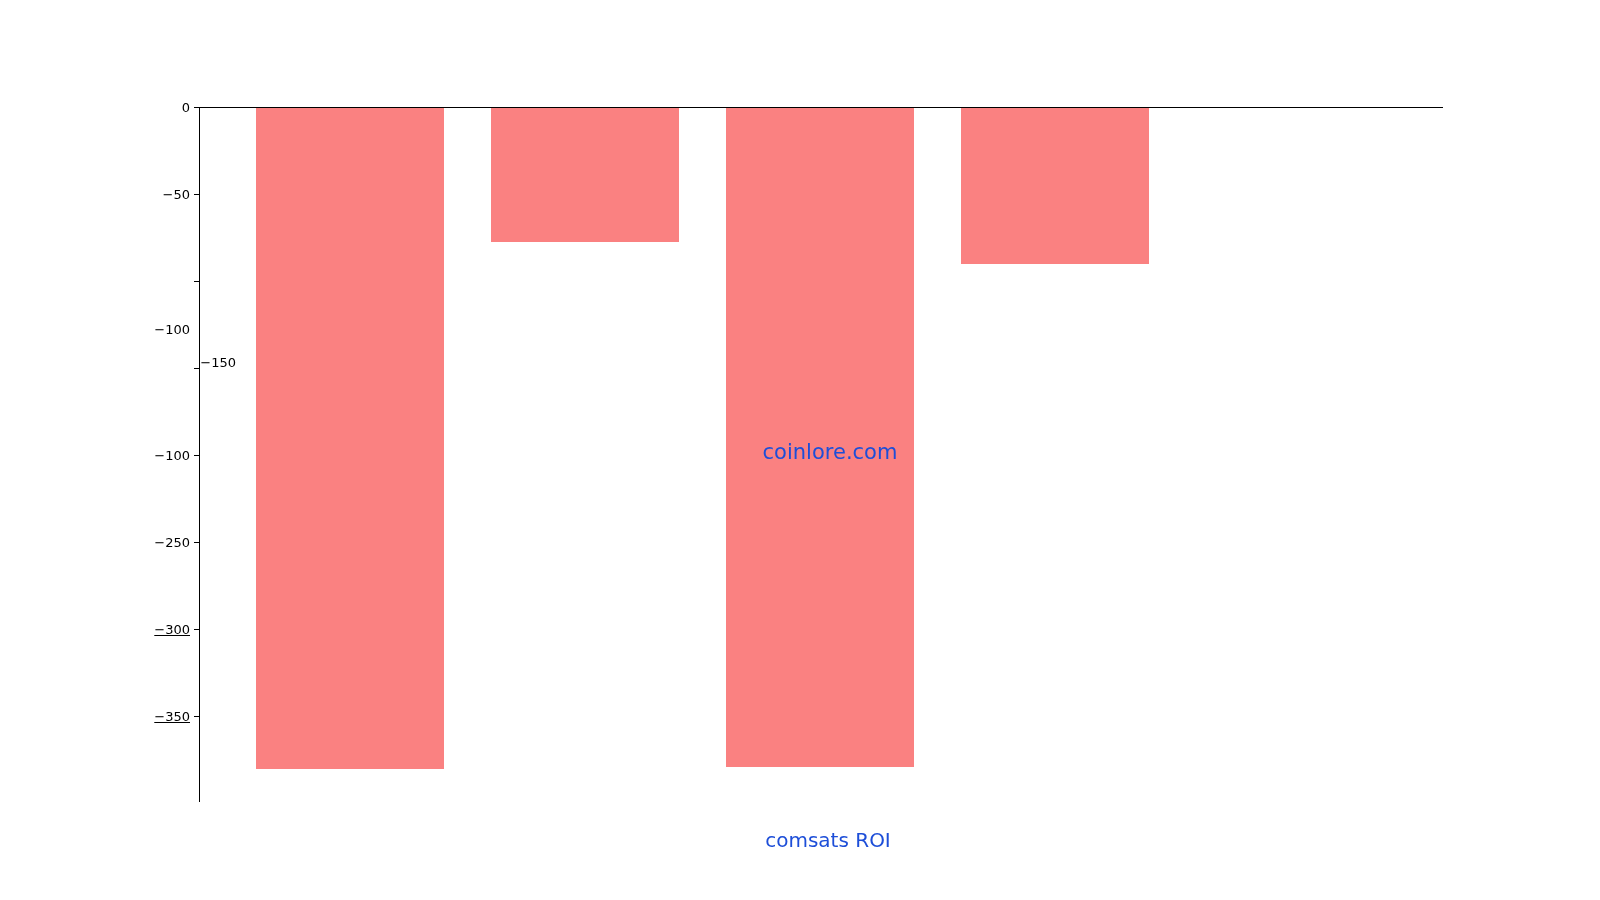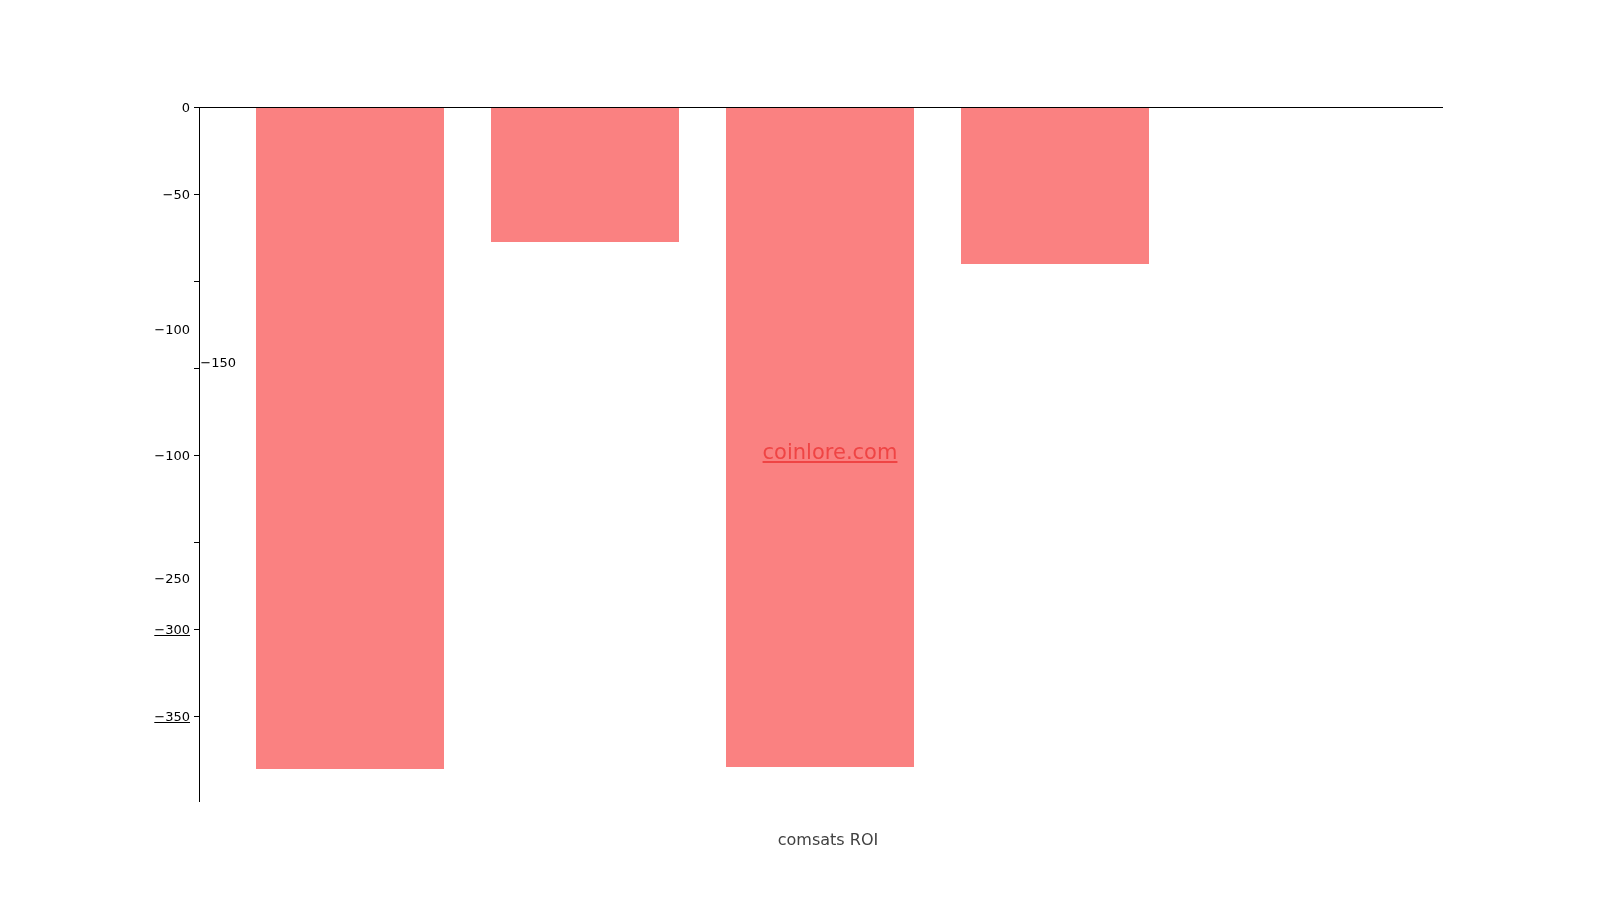--- a/index.html
+++ b/index.html
@@ -65,23 +65,23 @@
     font-size: 21px;
     line-height: 25px;
     z-index: 6;
   }
   .x-axis-label {
     position: absolute;
     left: 628px;
     width: 400px;
     top: 831px;
     text-align: center;
-    font-size: 16px;
+    font-size: 20px;
     line-height: 18px;
-    color: #404040;
+    color: #1d4ed8;
   }
 </style>
 </head>
 <body>
 
 <div class="figure">
   <div class="zero-line"></div>
   <div class="y-axis-line"></div>
 
   <div id="yticks">
@@ -89,29 +89,29 @@
       <div class="y-tick-label" style="top: 98.5px;">0</div>
       <div class="y-tick-mark" style="left: 194px; top: 193.93px; width: 6px; background: rgb(0, 0, 0);"></div>
       <div class="y-tick-label" style="top: 185.53px;">−50</div>
       <div class="y-tick-mark" style="left: 194px; top: 280.96px; width: 6px; background: rgb(0, 0, 0);"></div>
       <div class="y-tick-label" style="top: 272.56px; margin-top: 48px;">−100</div>
       <div class="y-tick-mark" style="left: 194px; top: 367.99px; width: 6px; background: rgb(0, 0, 0);"></div>
       <div class="y-tick-label" style="top: 354px; padding-left: 46px;">−150</div>
       <div class="y-tick-mark" style="left: 194px; top: 455.02px; width: 6px; background: rgb(0, 0, 0);"></div>
       <div class="y-tick-label" style="top: 446.62px;">−100</div>
       <div class="y-tick-mark" style="left: 194px; top: 542.05px; width: 6px; background: rgb(0, 0, 0);"></div>
-      <div class="y-tick-label" style="top: 533.65px; margin-top: 36px;">−250</div>
+      <div class="y-tick-label" style="top: 533.65px;">−250</div>
       <div class="y-tick-mark" style="left: 194px; top: 629.08px; width: 6px; background: rgb(0, 0, 0);"></div>
       <div class="y-tick-label" style="top: 620.68px; text-decoration: underline;">−300</div>
       <div class="y-tick-mark" style="left: 194px; top: 716.111px; width: 6px; background: rgb(0, 0, 0);"></div>
       <div class="y-tick-label" style="top: 707.711px; text-decoration: underline;">−350</div>
     </div>
   <div id="bars">
       <div class="bar" style="left: 256px; width: 188px; height: 661.429px; background: rgb(250, 129, 129);"></div>
       <div class="bar" style="left: 491px; width: 188px; height: 134.026px; background: rgb(250, 129, 129);"></div>
       <div class="bar" style="left: 726px; width: 188px; height: 659.688px; background: rgb(250, 129, 129);"></div>
       <div class="bar" style="left: 961px; width: 188px; height: 156.654px; background: rgb(250, 129, 129);"></div>
     </div>
 
-  <div class="watermark" style="color: #ef4444; text-decoration: underline;">coinlore.com</div>
+  <div class="watermark" style="color: #1d4ed8;">coinlore.com</div>
 
   <div class="x-axis-label">comsats ROI</div>
 </div>
 
 </body></html>

